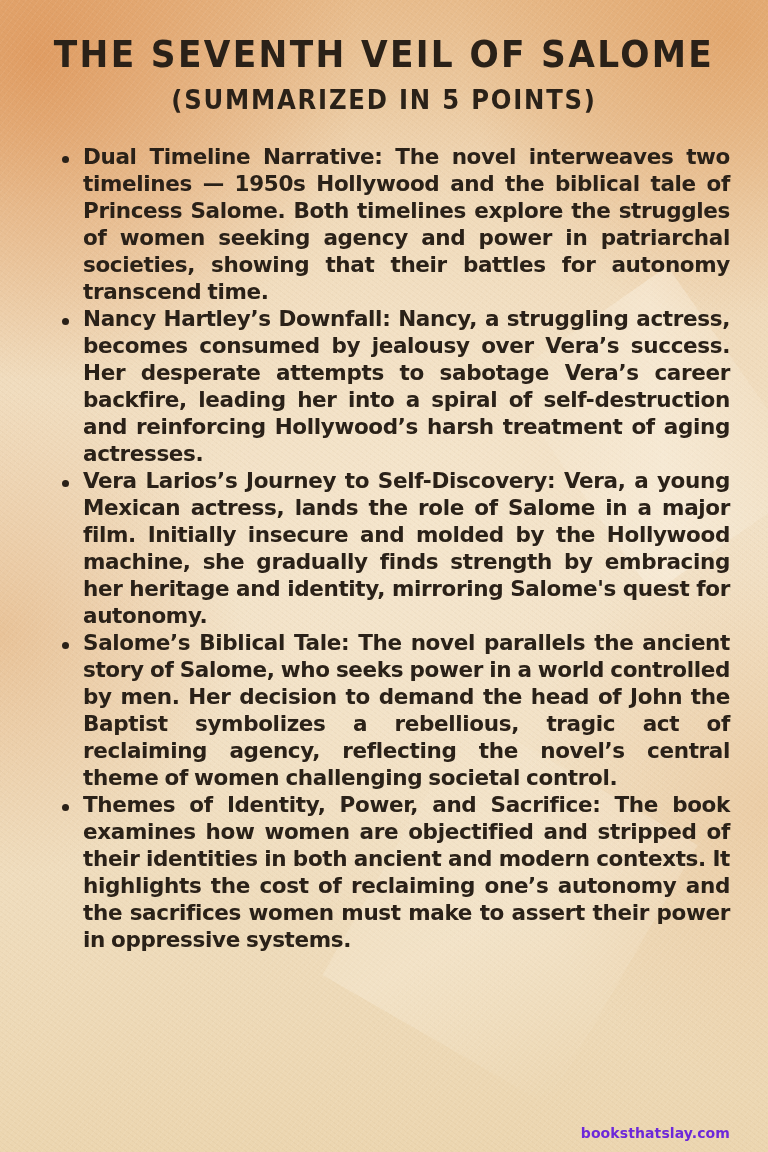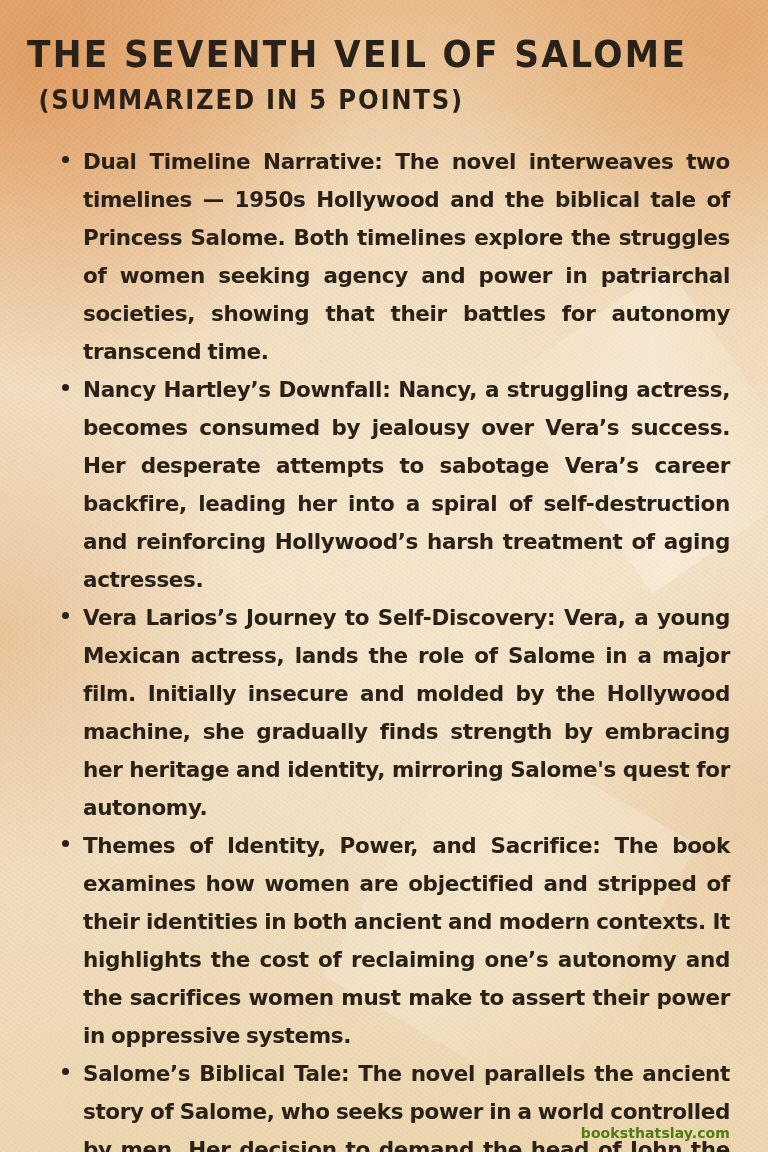--- a/index.html
+++ b/index.html
@@ -31,20 +31,21 @@
     .fold {
       position: absolute;
       pointer-events: none;
       background: linear-gradient(120deg, rgba(255,250,240,0) 0%, rgba(255,250,240,0.35) 50%, rgba(255,250,240,0) 100%);
     }
     .header {
       position: absolute;
       left: 0;
       right: 0;
       top: 32px;
+      text-align: center;
     }
     .title {
       font-family: "DejaVu Sans", sans-serif;
       font-weight: bold;
       font-size: 37px;
       letter-spacing: 2.5px;
       line-height: 46px;
       color: #2a2118;
       margin: 0;
       transform: scaleX(0.93);
@@ -67,21 +68,21 @@
       margin: 0;
       padding: 0;
       list-style: none;
     }
     .point {
       position: relative;
       padding-left: 23px;
       font-family: "DejaVu Sans", sans-serif;
       font-weight: bold;
       font-size: 21.5px;
-      line-height: 38px;
+      line-height: 27px;
       text-align: justify;
       color: #2a2118;
       letter-spacing: -0.35px;
       word-spacing: -1px;
     }
     .bullet {
       position: absolute;
       left: 2px;
       top: 13px;
       width: 7px;
@@ -89,21 +90,21 @@
       border-radius: 50%;
       background: #2a2118;
     }
     .footer {
       position: absolute;
       right: 38px;
       top: 1125px;
       font-family: "DejaVu Sans", sans-serif;
       font-weight: bold;
       font-size: 14px;
-      color: #4d7c0f;
+      color: #6d28d9;
       letter-spacing: 0.1px;
     }
   </style>
 </head>
 <body>
 
 <div class="texture"></div>
 <div class="fold" style="left:560px; top:300px; width:200px; height:260px; transform: rotate(-35deg);"></div>
 <div class="fold" style="left:380px; top:760px; width:260px; height:300px; transform: rotate(30deg); opacity:0.7;"></div>
 
@@ -120,21 +121,21 @@
   <li class="point">
     <span class="bullet"></span>
     <span>Nancy Hartley’s Downfall: Nancy, a struggling actress, becomes consumed by jealousy over Vera’s success. Her desperate attempts to sabotage Vera’s career backfire, leading her into a spiral of self-destruction and reinforcing Hollywood’s harsh treatment of aging actresses.</span>
   </li>
   <li class="point">
     <span class="bullet"></span>
     <span>Vera Larios’s Journey to Self-Discovery: Vera, a young Mexican actress, lands the role of Salome in a major film. Initially insecure and molded by the Hollywood machine, she gradually finds strength by embracing her heritage and identity, mirroring Salome's quest for autonomy.</span>
   </li>
   <li class="point">
     <span class="bullet"></span>
-    <span>Themes of Identity, Power, and Sacrifice: The book examines how women are objectified and stripped of their identities in both ancient and modern contexts. It highlights the cost of reclaiming one’s autonomy and the sacrifices women must make to assert their power in oppressive systems.</span>
+    <span>Salome’s Biblical Tale: The novel parallels the ancient story of Salome, who seeks power in a world controlled by men. Her decision to demand the head of John the Baptist symbolizes a rebellious, tragic act of reclaiming agency, reflecting the novel’s central theme of women challenging societal control.</span>
   </li>
   <li class="point">
     <span class="bullet"></span>
-    <span>Salome’s Biblical Tale: The novel parallels the ancient story of Salome, who seeks power in a world controlled by men. Her decision to demand the head of John the Baptist symbolizes a rebellious, tragic act of reclaiming agency, reflecting the novel’s central theme of women challenging societal control.</span>
+    <span>Themes of Identity, Power, and Sacrifice: The book examines how women are objectified and stripped of their identities in both ancient and modern contexts. It highlights the cost of reclaiming one’s autonomy and the sacrifices women must make to assert their power in oppressive systems.</span>
   </li>
 </ul>
 
 <div class="footer">booksthatslay.com</div>
 
 </body></html>

